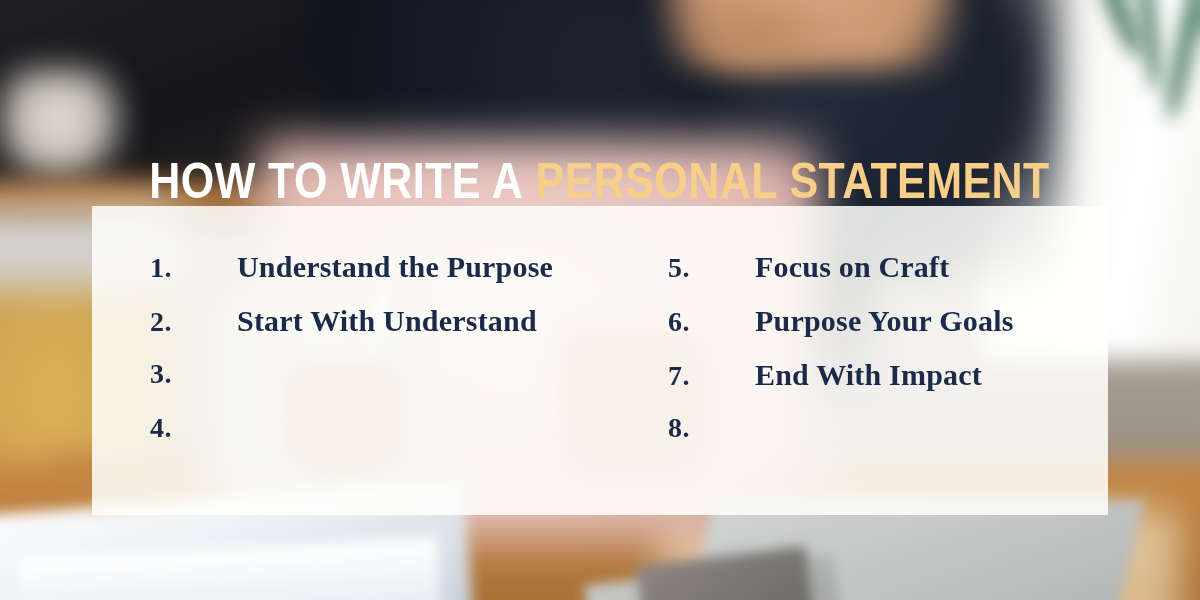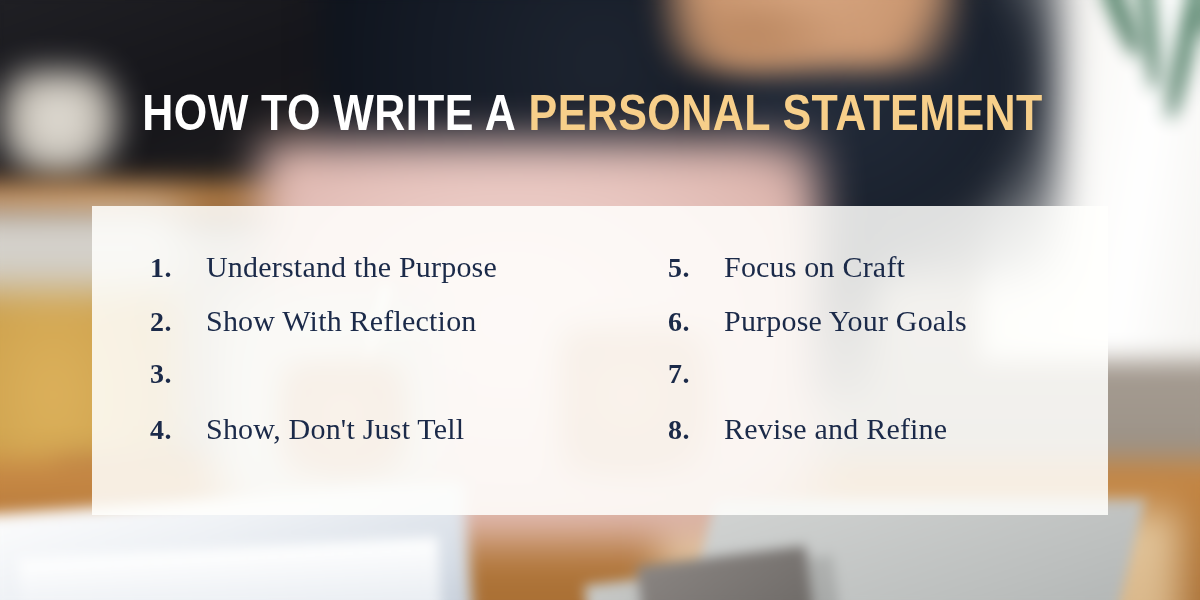--- a/index.html
+++ b/index.html
@@ -235,28 +235,28 @@
   #photo-blur {
     position: absolute;
     inset: 0;
     backdrop-filter: blur(2px);
     pointer-events: none;
   }
 
   
   #title-band {
     position: absolute;
-    left: 85px;
+    left: 92px;
     top: 88px;
     width: 1016px;
     height: 118px;
     background:
       radial-gradient(ellipse at 52% 60%, #152murky 0%, #152744 0%, #0b1528 62%, #060e1e 100%);
     display: flex;
-    align-items: flex-start;
+    align-items: flex-end;
     justify-content: center;
   }
   #title {
     font-family: "Liberation Sans Narrow", "Liberation Sans", sans-serif;
     font-weight: 700;
     font-size: 50px;
     line-height: 1;
     letter-spacing: 0.5px;
     white-space: nowrap;
     transform: scaleX(0.86);
@@ -293,25 +293,26 @@
     width: 56px;
     flex: none;
     font-family: "Liberation Serif", serif;
     font-weight: 700;
     font-size: 28px;
     color: #1b2a49;
     letter-spacing: 0.5px;
   }
   .txt {
     font-family: "Liberation Serif", serif;
-    font-weight: 400;
+    font-weight: 700;
     font-size: 30px;
     color: #1b2a49;
     letter-spacing: 0.2px;
     white-space: nowrap;
+    margin-left: 31px;
   }
 </style>
 </head>
 <body>
 
 <div id="stage">
 
   <div id="photo">
     <div class="bg-wall"></div>
     <div class="shelf-dark"></div>
@@ -361,43 +362,42 @@
 
   <div id="list-panel">
 
     <div class="col left">
       <div class="row">
         <span class="num">1.</span>
         <span class="txt">Understand the Purpose</span>
       </div>
       <div class="row">
         <span class="num">2.</span>
-        <span class="txt">Show With Reflection</span>
+        <span class="txt">Start With Understand</span>
       </div>
       <div class="row">
         <span class="num">3.</span>
       </div>
       <div class="row">
         <span class="num">4.</span>
-        <span class="txt">Show, Don't Just Tell</span>
       </div>
     </div>
 
     <div class="col right">
       <div class="row">
         <span class="num">5.</span>
         <span class="txt">Focus on Craft</span>
       </div>
       <div class="row">
         <span class="num">6.</span>
         <span class="txt">Purpose Your Goals</span>
       </div>
       <div class="row">
         <span class="num">7.</span>
+        <span class="txt">End With Impact</span>
       </div>
       <div class="row">
         <span class="num">8.</span>
-        <span class="txt">Revise and Refine</span>
       </div>
     </div>
 
   </div>
 </div>
 
 </body></html>

